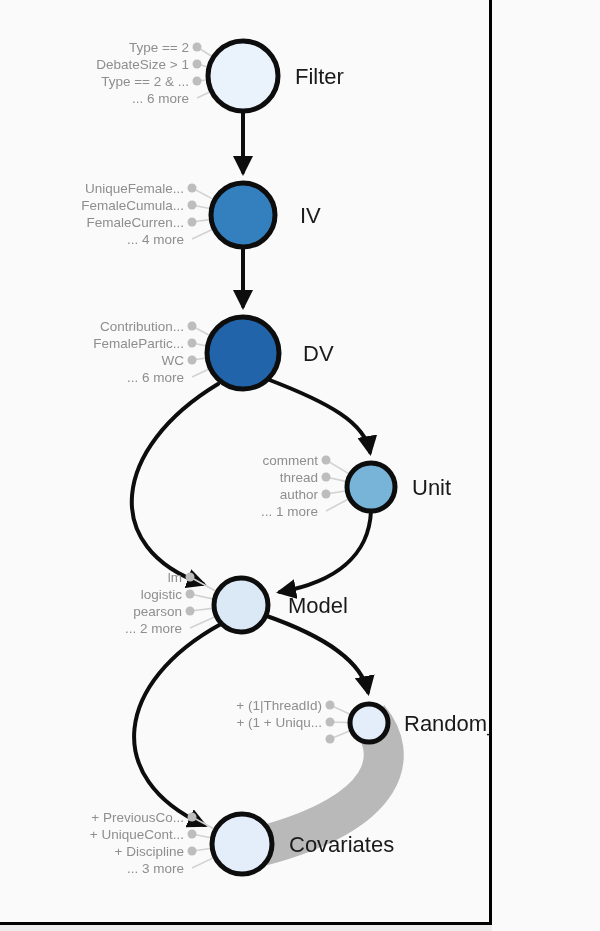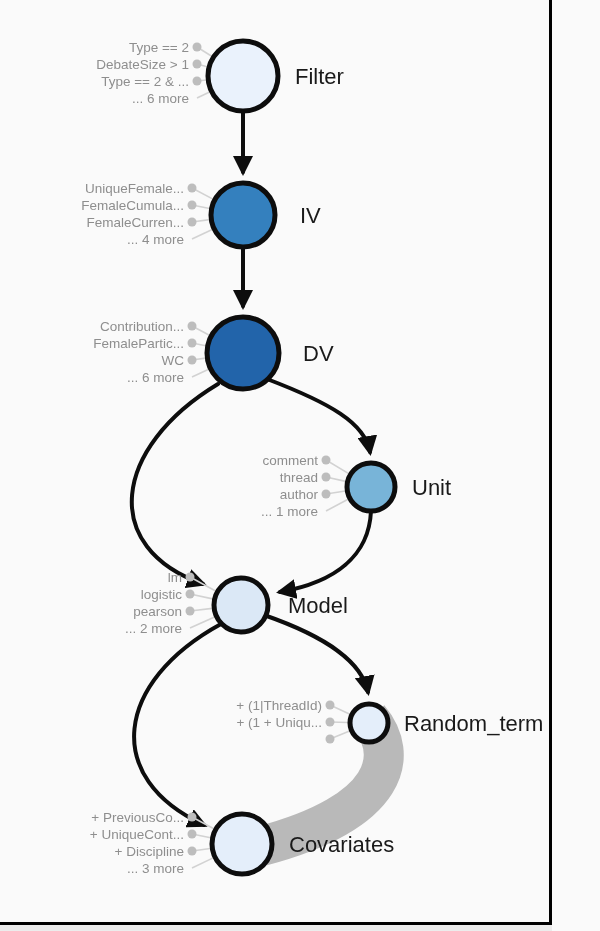--- a/index.html
+++ b/index.html
@@ -1,18 +1,18 @@
 <!DOCTYPE html>
 <html><head>
 <meta charset="utf-8">
 <style>
   html,body{margin:0;padding:0;background:#fafafa;}
   #stage{
     position:relative;
-    width:552px;height:931px;
+    width:492px;height:931px;
     background:#fafafa;
     overflow:hidden;
     font-family:"Liberation Sans", sans-serif;
   }
   #diagram-svg{position:absolute;left:0;top:0;}
   .frame-right{
     position:absolute;right:0;top:0;width:3px;height:925px;
     background:#000;
   }
   .frame-bottom{

